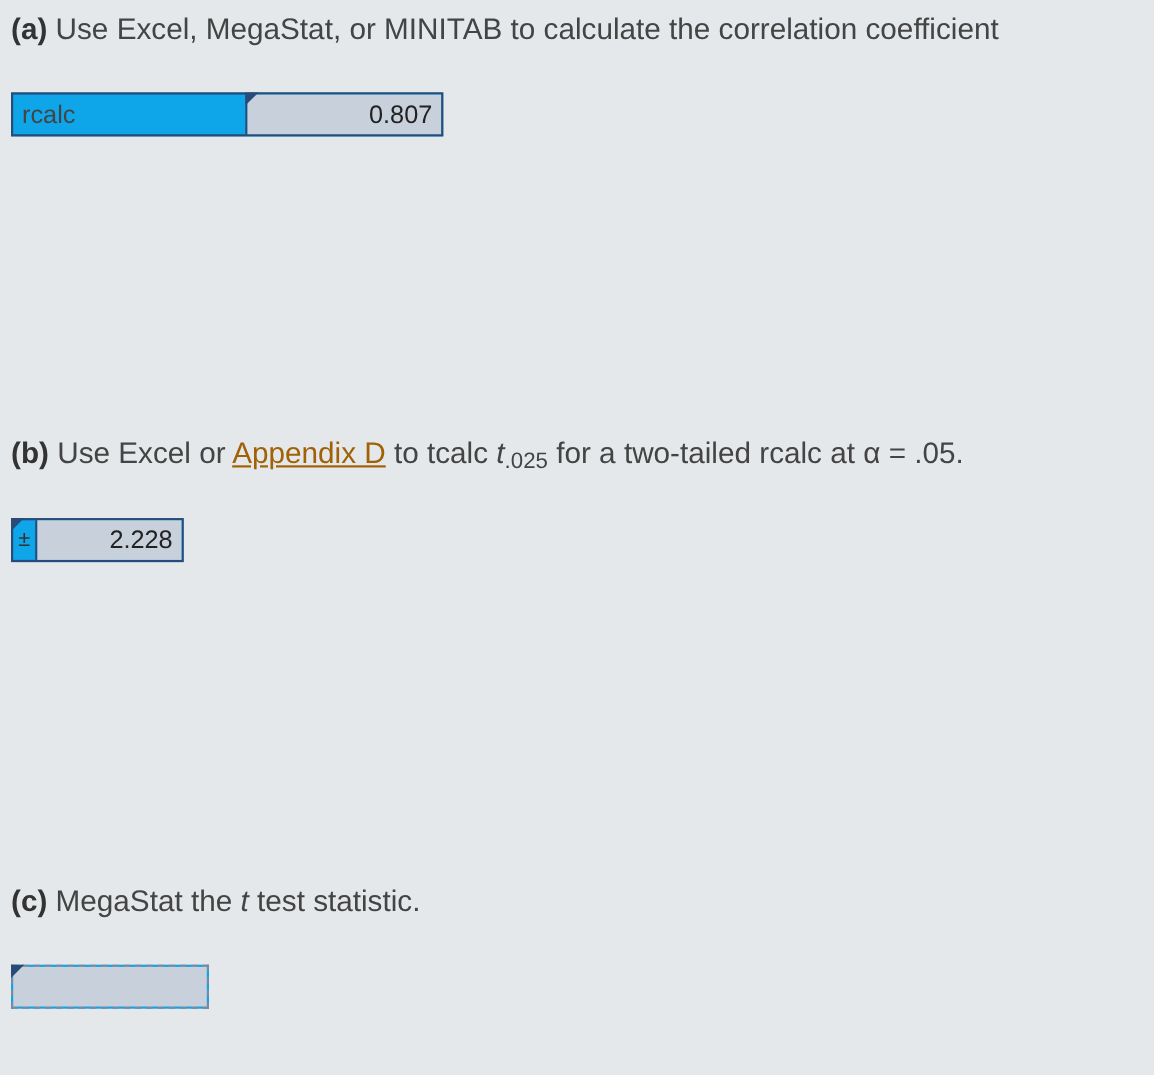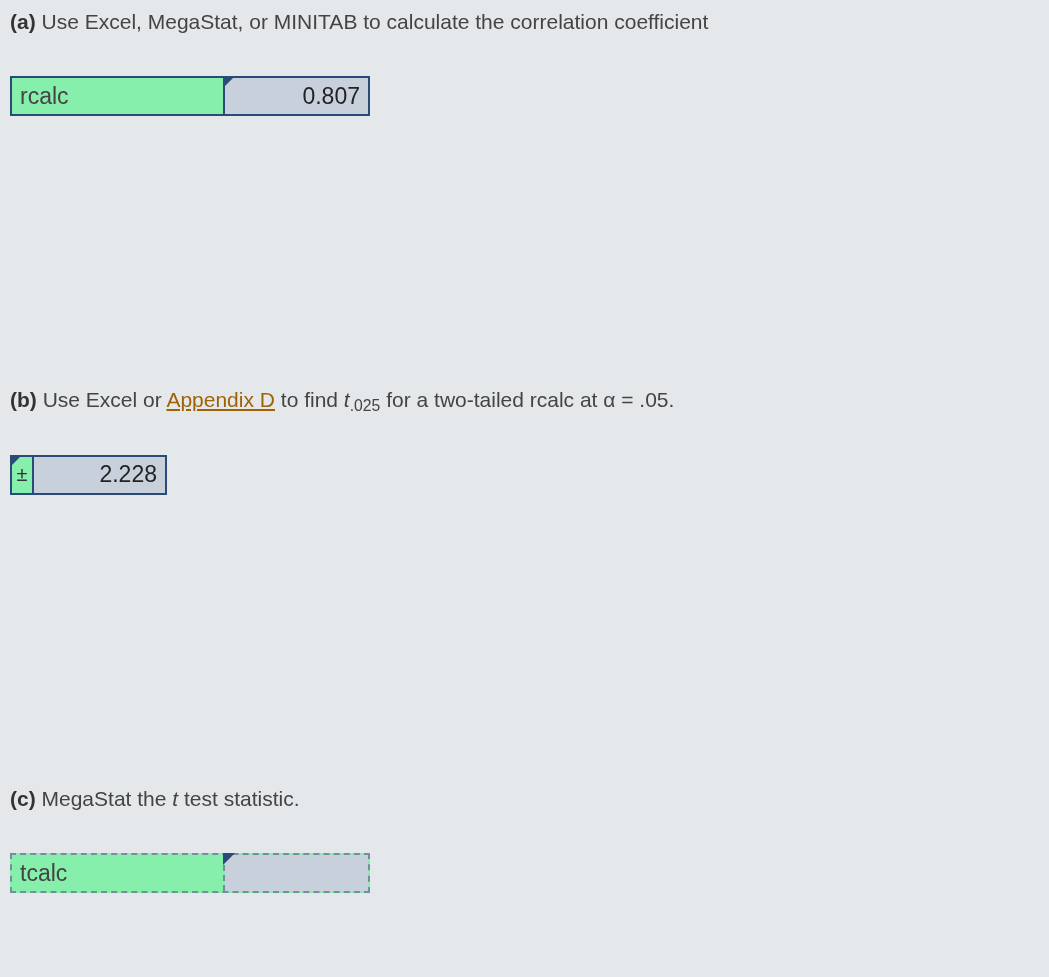--- a/index.html
+++ b/index.html
@@ -8,21 +8,21 @@
     width: 1049px;
     box-sizing: border-box;
     font-family: Arial, Helvetica, sans-serif;
     background: #e4e8ea;
     color: #3a3a3a;
   }
   .question-block {
     margin-bottom: 60px;
   }
   .prompt {
-    font-size: 21px;
+    font-size: 27px;
     color: #444;
     margin-bottom: 40px;
     line-height: 1.35;
   }
   .prompt b {
     font-weight: bold;
     color: #333;
   }
   .appendix-link {
     color: #a16207;
@@ -35,21 +35,21 @@
     font-size: 0.75em;
     position: relative;
     top: 4px;
   }
   .answer-row {
     display: inline-flex;
     align-items: stretch;
     border: 2px solid #2a4a78;
     height: 40px;
     box-sizing: border-box;
-    background: #86efac;
+    background: #0ea5e9;
   }
   .answer-row.dashed {
     border: 2px dashed #7a8aa0;
   }
   .label-cell {
     width: 195px;
     padding: 6px 8px;
     font-size: 23px;
     color: #444;
     display: flex;
@@ -64,21 +64,21 @@
     width: 20px;
     display: flex;
     align-items: center;
     justify-content: center;
     font-size: 20px;
     color: #333;
     border-right: 2px solid #2a4a78;
     position: relative;
   }
   .value-cell {
-    width: 143px;
+    width: 176px;
     font-size: 23px;
     color: #222;
     display: flex;
     align-items: center;
     justify-content: flex-end;
     padding: 0 8px 0 4px;
     position: relative;
     background: #c8d1db;
     border: none;
     outline: none;
@@ -116,40 +116,39 @@
       <span>0.807</span>
     </div>
   </div>
 </div>
 
 <div class="spacer-a"></div>
 
 <div class="question-block">
   <div class="prompt">
     <b>(b)</b>
-    <span>Use Excel or </span><a class="appendix-link" href="#">Appendix D</a><span> to find </span><span class="italic">t</span><span class="sub">.025</span><span> for a two-tailed rcalc at α = .05.</span>
+    <span>Use Excel or </span><a class="appendix-link" href="#">Appendix D</a><span> to tcalc </span><span class="italic">t</span><span class="sub">.025</span><span> for a two-tailed rcalc at α = .05.</span>
   </div>
   <div class="answer-row">
     <div class="prefix-cell">
       <span class="marker"></span>
       <span>±</span>
     </div>
     <div class="value-cell narrow">
       <span>2.228</span>
     </div>
   </div>
 </div>
 
 <div class="spacer-b"></div>
 
 <div class="question-block" style="margin-bottom:0;">
   <div class="prompt">
     <b>(c)</b>
     <span>MegaStat the </span><span class="italic">t</span><span> test statistic.</span>
   </div>
   <div class="answer-row dashed">
-    <div class="label-cell">tcalc</div>
     <div class="value-cell">
       <span class="marker"></span>
       <span></span>
     </div>
   </div>
 </div>
 
 </body></html>

